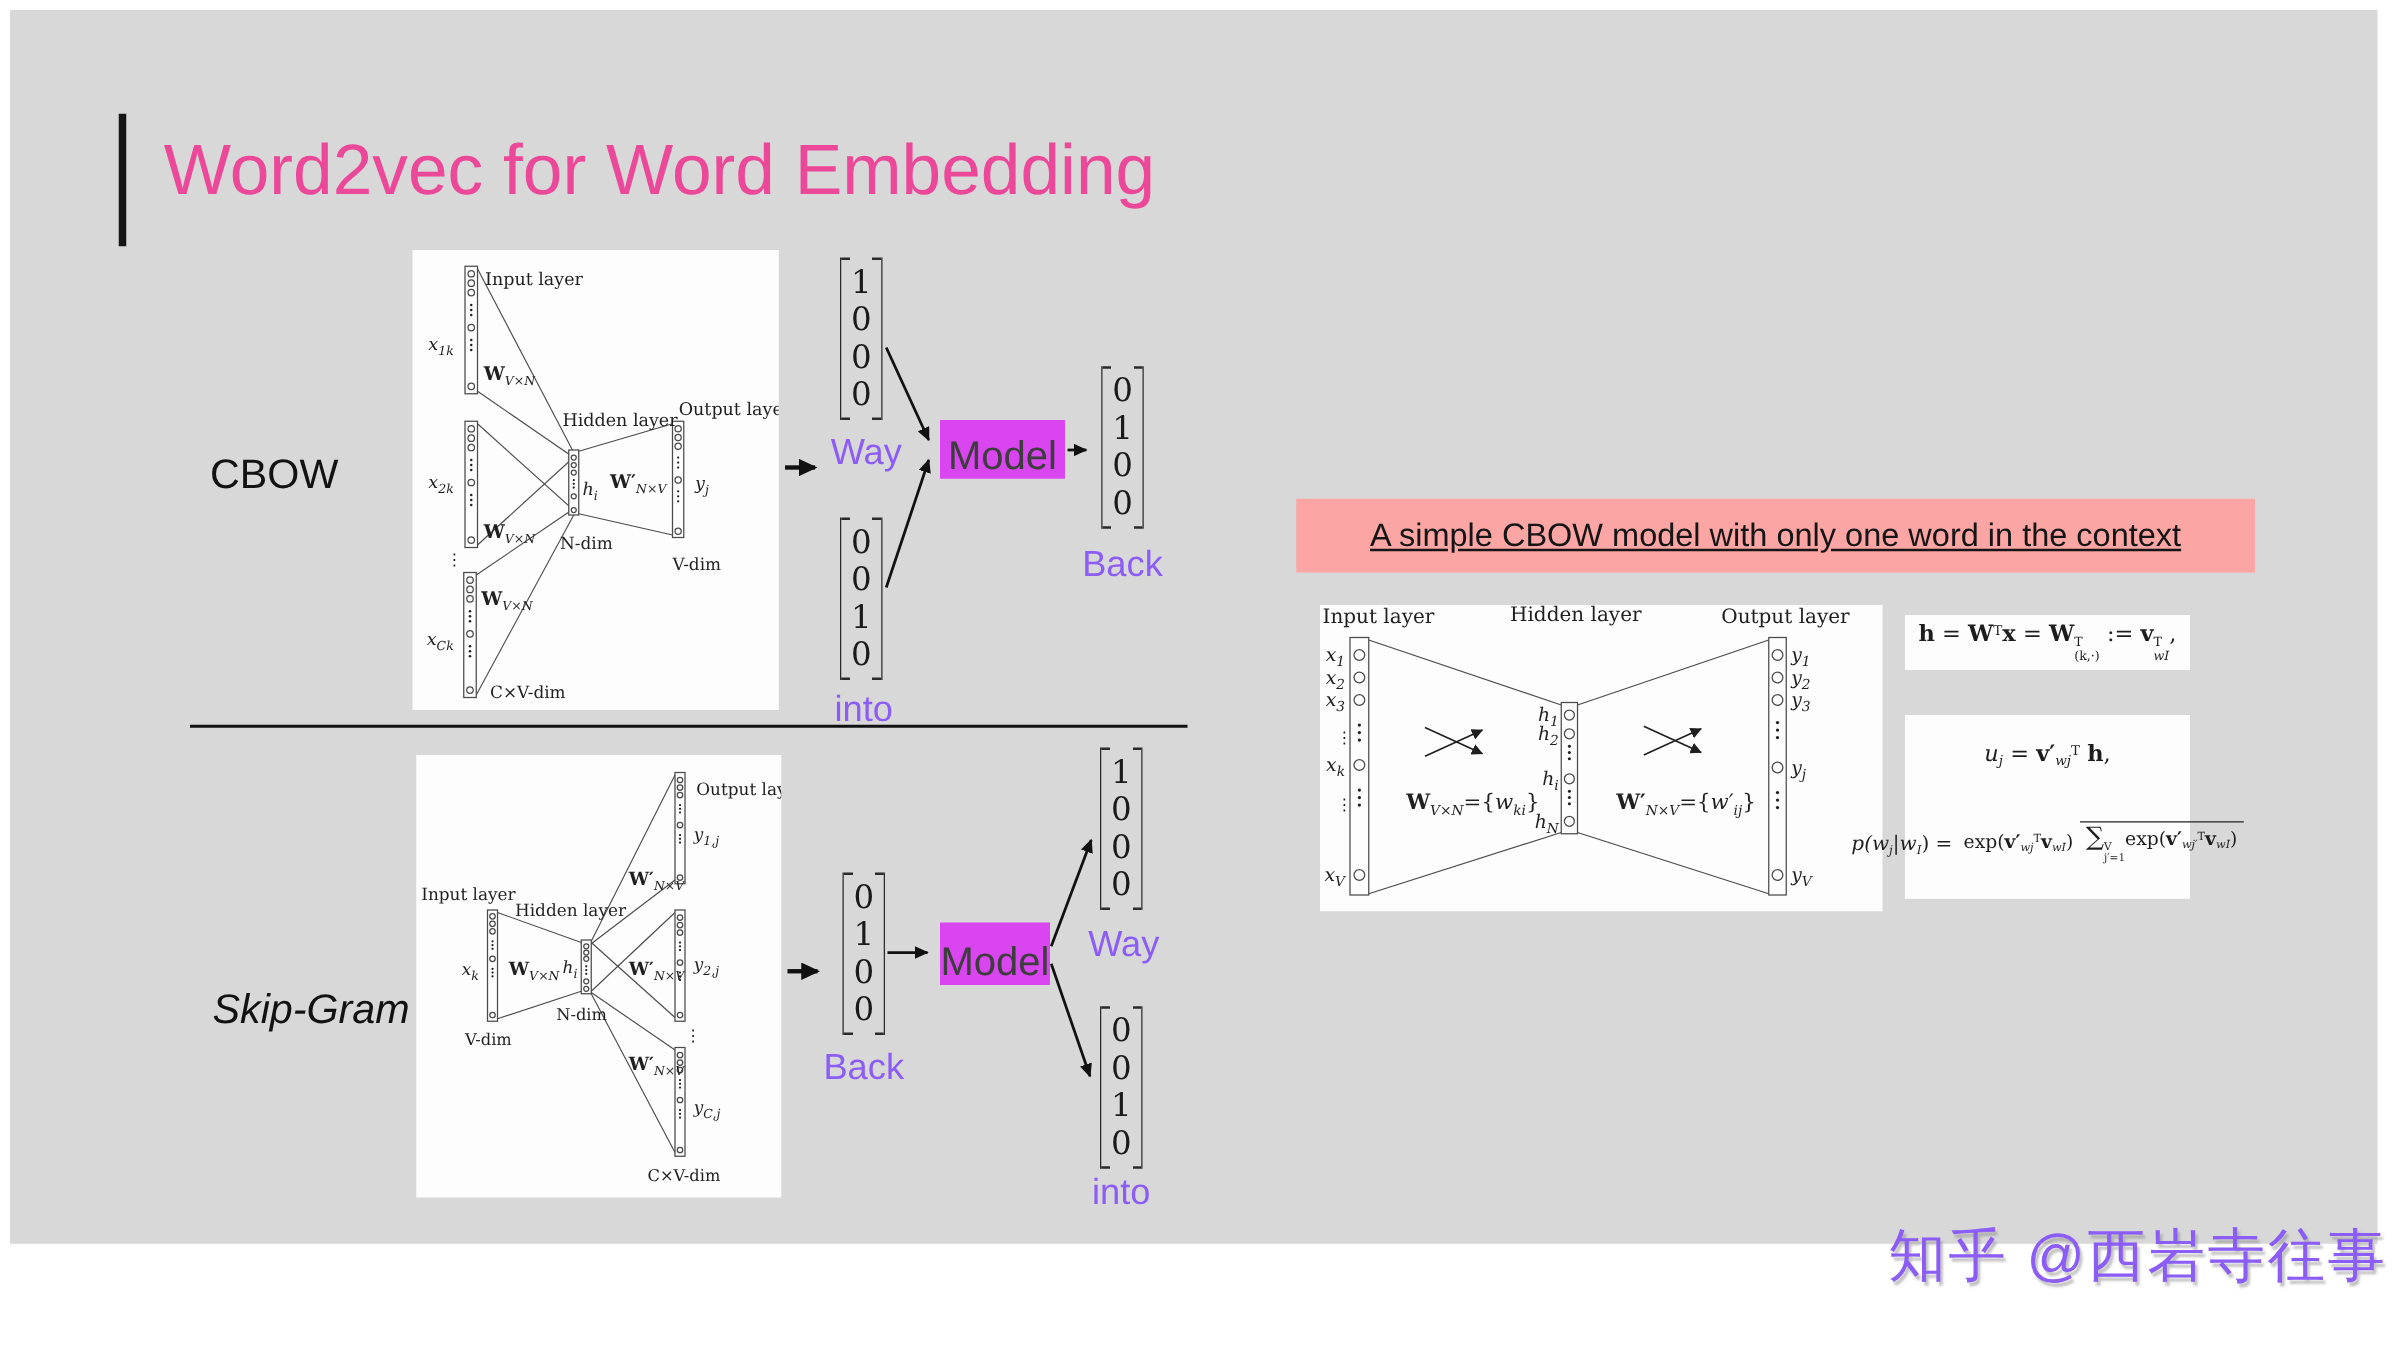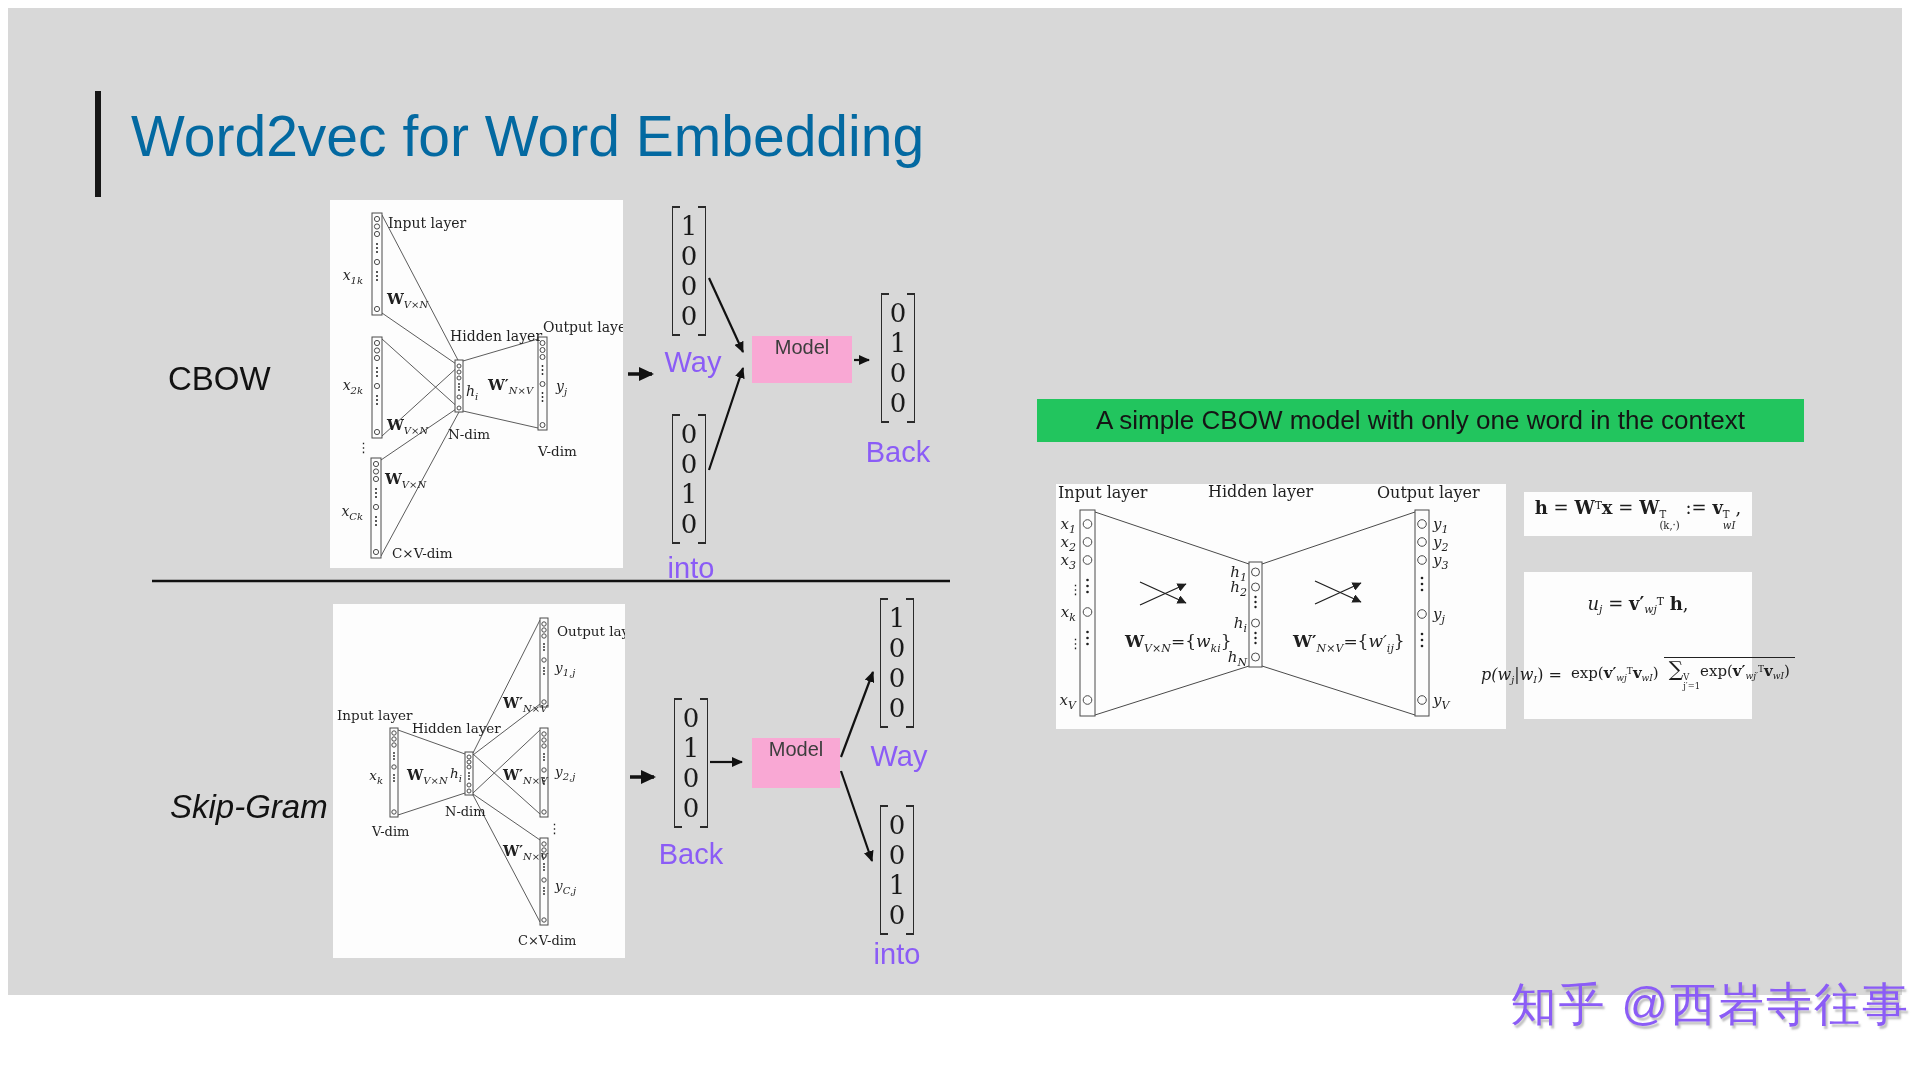--- a/index.html
+++ b/index.html
@@ -1,37 +1,37 @@
 <!DOCTYPE html>
 <html><head>
 <meta charset="utf-8">
 <style>
   html,body{margin:0;padding:0;}
   body{width:1920px;height:1080px;position:relative;background:#ffffff;
        font-family:"Liberation Sans",sans-serif;overflow:hidden;}
   .slide{position:absolute;left:8px;top:8px;width:1894px;height:987px;background:#d8d8d8;}
   .title-bar{position:absolute;left:95px;top:91px;width:6px;height:106px;background:#161616;}
-  .page-title{position:absolute;left:131px;top:103px;font-size:57px;color:#0369a1;letter-spacing:0;}
+  .page-title{position:absolute;left:131px;top:103px;font-size:57px;color:#ec4899;letter-spacing:0;}
   .section-label{position:absolute;font-size:33px;color:#121212;}
   #cbow-label{left:168px;top:360px;}
   #skip-label{left:170px;top:788px;font-style:italic;}
   .panel{position:absolute;background:#fdfdfd;}
   .vec{position:absolute;width:34px;height:130px;box-sizing:border-box;display:flex;flex-direction:column;
        align-items:center;justify-content:space-between;padding:7px 0;
        font-family:"DejaVu Serif",serif;font-size:26px;color:#1a1a1a;
        border-left:1.7px solid #2a2a2a;border-right:1.7px solid #2a2a2a;}
   .vec::before,.vec::after{content:"";position:absolute;left:0;right:0;height:1.7px;
        background:linear-gradient(to right,#2a2a2a 0 7px,transparent 7px calc(100% - 7px),#2a2a2a calc(100% - 7px) 100%);}
   .vec::before{top:0}.vec::after{bottom:0}
   .vec span{line-height:1;display:block;}
   .flow-label{position:absolute;font-size:29px;color:#8b5cf6;text-align:center;width:70px;}
-  .model{position:absolute;background:#f9a8d4;display:flex;align-items:flex-start;justify-content:center;
-         font-size:20px;color:#3d3d3d;}
-  .hdr-bar{position:absolute;left:1037px;top:399px;width:767px;height:43px;background:#22c55e;
-           display:flex;align-items:center;justify-content:center;font-size:26px;color:#151515;}
+  .model{position:absolute;background:#d946ef;display:flex;align-items:flex-end;justify-content:center;
+         font-size:32px;color:#3d3d3d;}
+  .hdr-bar{position:absolute;left:1037px;top:399px;width:767px;height:59px;background:#fca5a5;
+           display:flex;align-items:center;justify-content:center;font-size:26px;color:#151515;text-decoration:underline;}
   .formula{position:absolute;left:1524px;width:228px;background:#fdfdfd;color:#1d1d1d;
            font-family:"DejaVu Serif",serif;display:flex;align-items:center;justify-content:center;
            white-space:nowrap;}
   #f1{top:492px;height:44px;font-size:18px;}
   #f2{top:572px;height:62px;font-size:18px;}
   #f3{top:629px;height:90px;font-size:15px;}
   .b{font-weight:bold;} .i{font-style:italic;}
   .formula sup{font-size:60%;vertical-align:0.45em;line-height:0;}
   .formula sub{font-size:60%;vertical-align:-0.3em;line-height:0;}
   .ss{display:inline-flex;flex-direction:column;align-items:flex-start;font-size:56%;line-height:1.1;

